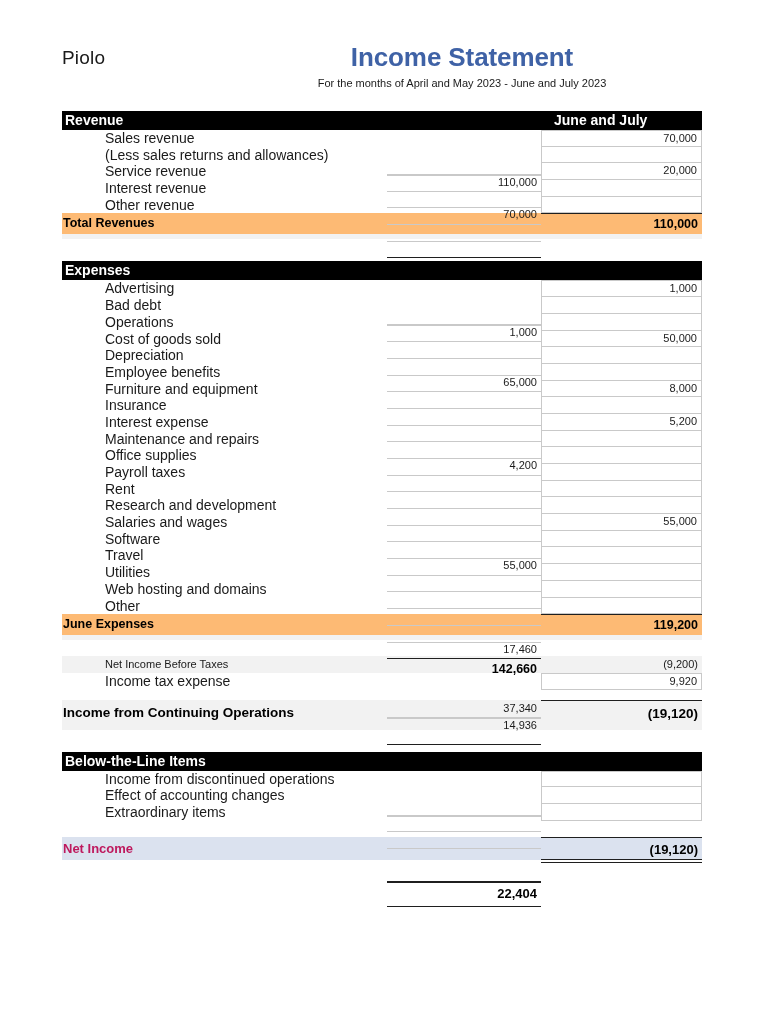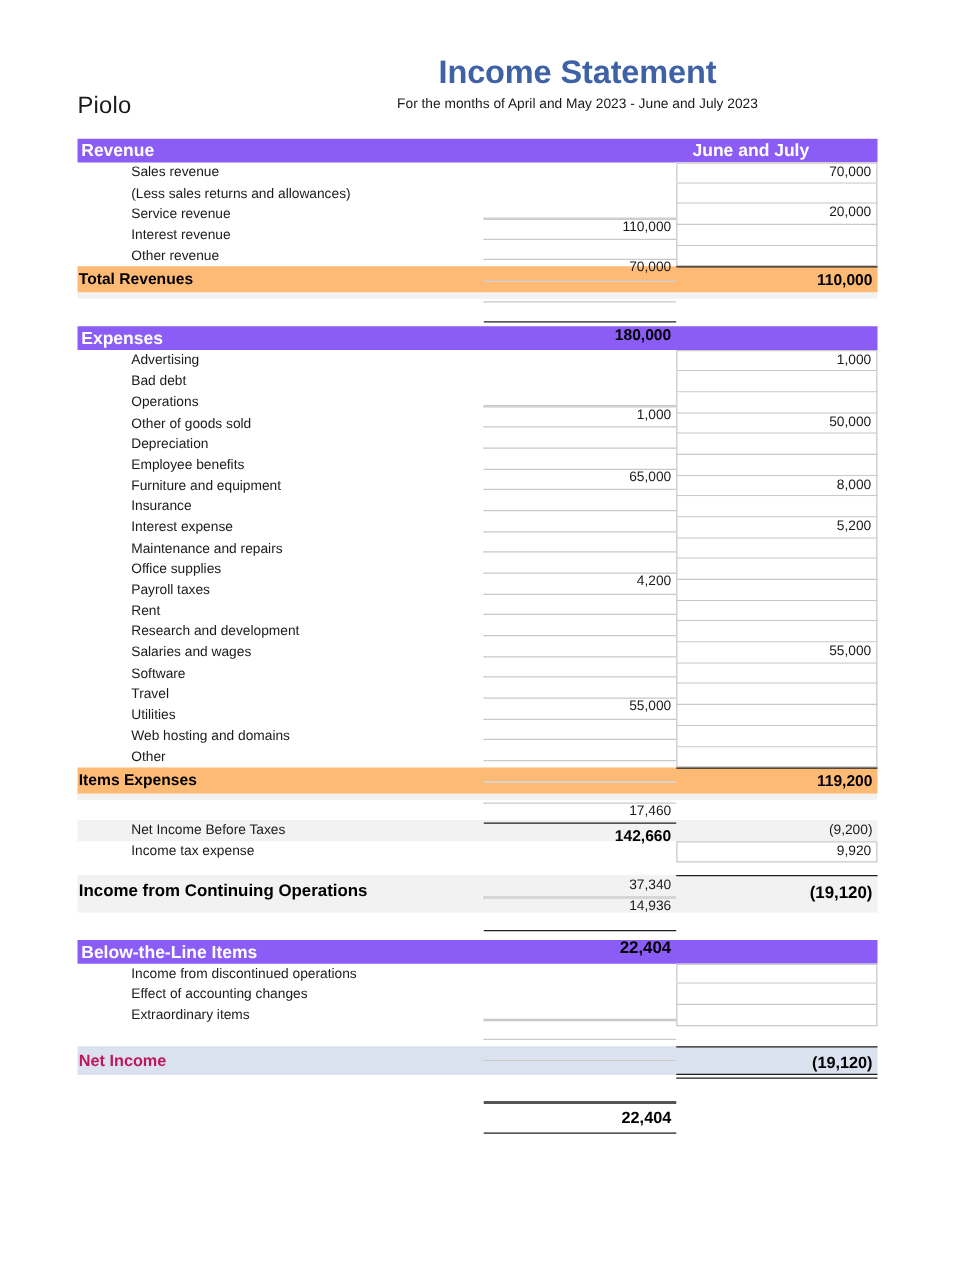--- a/index.html
+++ b/index.html
@@ -32,21 +32,20 @@
     height: 62px;
   }
   .brand {
     position: absolute;
     left: 0;
     top: 4px;
     font-size: 19px;
     line-height: 24px;
     color: #1a1a1a;
     letter-spacing: 0.2px;
-    margin-top: 27px;
   }
   .title-block {
     position: absolute;
     right: 0;
     top: 0;
     text-align: center;
     width: 480px;
   }
   .doc-title {
     font-size: 26px;
@@ -90,21 +89,21 @@
   .c-val2 {
     width: 161px;
     flex: 0 0 161px;
     box-sizing: border-box;
     text-align: right;
   }
 
   
   .section-head {
     height: 19px;
-    background: #8b5cf6;
+    background: #000000;
   }
   .section-head .c-label {
     color: #ffffff;
     font-size: 14px;
     font-weight: bold;
     line-height: 19px;
     padding-left: 3px;
   }
   .section-head .c-val,
   .section-head .c-val2 {
@@ -114,21 +113,21 @@
     line-height: 19px;
     text-align: left;
     padding-left: 13px;
   }
 
   
   .data-row {
     height: 16.7px;
   }
   .data-row .c-label {
-    font-size: 11px;
+    font-size: 14px;
     line-height: 16.7px;
     padding-left: 43px;
     color: #1a1a1a;
     white-space: nowrap;
     overflow: hidden;
   }
   .data-row .c-val,
   .data-row .c-val2 {
     font-size: 11px;
     line-height: 15.7px;
@@ -318,21 +317,21 @@
       <div class="c-label">Bad debt</div>
       <div class="c-val"></div>
       <div class="c-val2"></div>
     </div>
     <div class="row data-row">
       <div class="c-label">Operations</div>
       <div class="c-val"></div>
       <div class="c-val2"></div>
     </div>
     <div class="row data-row">
-      <div class="c-label">Other of goods sold</div>
+      <div class="c-label">Cost of goods sold</div>
       <div class="c-val">65,000</div>
       <div class="c-val2">50,000</div>
     </div>
     <div class="row data-row">
       <div class="c-label">Depreciation</div>
       <div class="c-val"></div>
       <div class="c-val2"></div>
     </div>
     <div class="row data-row">
       <div class="c-label">Employee benefits</div>
@@ -404,21 +403,21 @@
       <div class="c-val"></div>
       <div class="c-val2"></div>
     </div>
     <div class="row data-row">
       <div class="c-label">Other</div>
       <div class="c-val">17,460</div>
       <div class="c-val2"></div>
     </div>
 
     <div class="row total-row">
-      <div class="c-label">Items Expenses</div>
+      <div class="c-label">June Expenses</div>
       <div class="c-val">142,660</div>
       <div class="c-val2">119,200</div>
     </div>
     <div class="gap-band"></div>
 
     <div class="gap-md"></div>
 
     <div class="row sub-row">
       <div class="c-label">Net Income Before Taxes</div>
       <div class="c-val">37,340</div>

